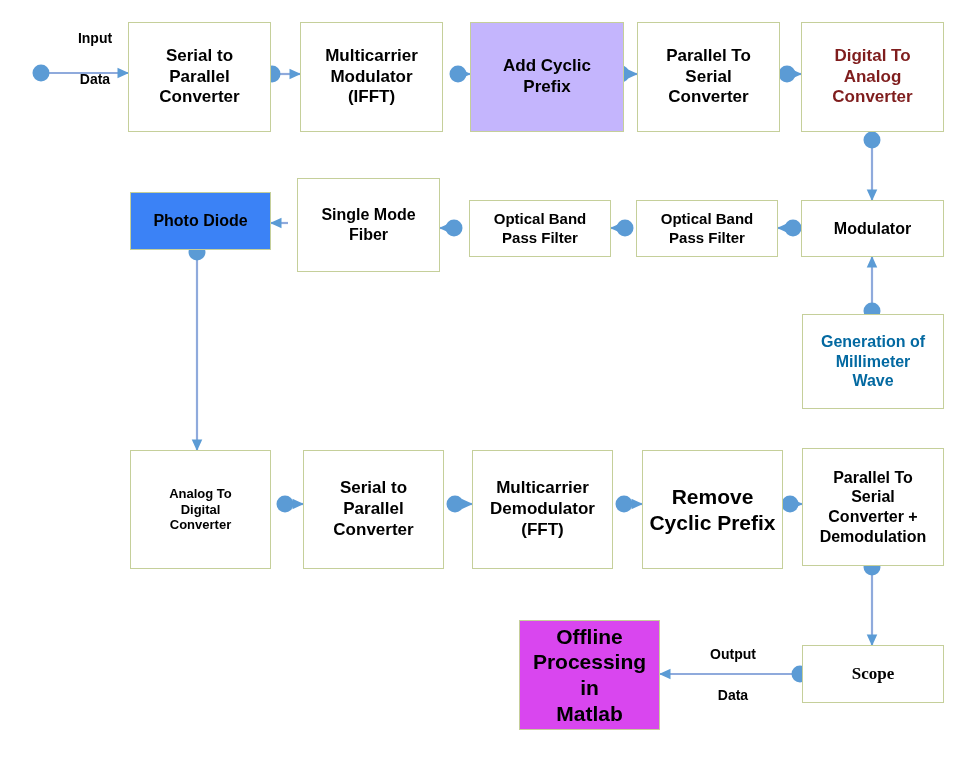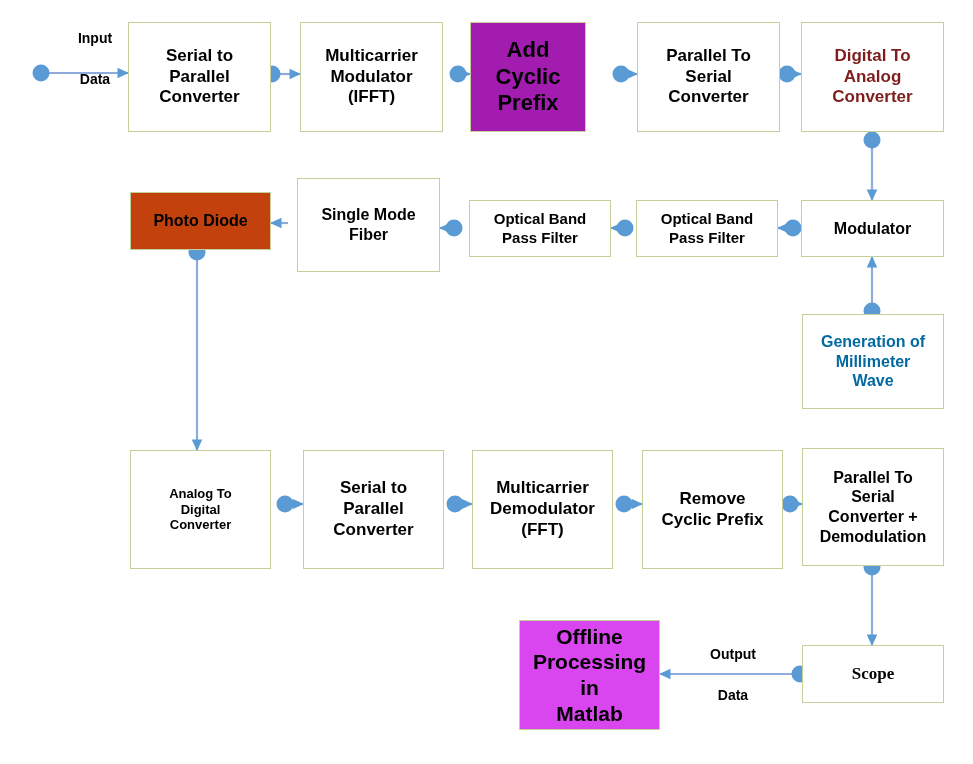--- a/index.html
+++ b/index.html
@@ -104,49 +104,49 @@
       </g>
   </svg>
 
   <div id="node-layer">
       <div class="node" style="left: 128px; top: 22px; width: 143px; height: 110px; font-size: 17px; border-color: rgb(197, 207, 154); background: rgb(255, 255, 255); color: rgb(0, 0, 0);">Serial to
 Parallel
 Converter</div>
       <div class="node" style="left: 300px; top: 22px; width: 143px; height: 110px; font-size: 17px; border-color: rgb(197, 207, 154); background: rgb(255, 255, 255); color: rgb(0, 0, 0);">Multicarrier
 Modulator
 (IFFT)</div>
-      <div class="node" style="left: 470px; top: 22px; width: 116px; height: 110px; font-size: 22px; border-color: rgb(197, 207, 154); background: #a21caf; color: rgb(0, 0, 0);">Add Cyclic
+      <div class="node" style="left: 470px; top: 22px; width: 154px; height: 110px; font-size: 17px; border-color: rgb(197, 207, 154); background: #c4b5fd; color: rgb(0, 0, 0);">Add Cyclic
 Prefix</div>
       <div class="node" style="left: 637px; top: 22px; width: 143px; height: 110px; font-size: 17px; border-color: rgb(197, 207, 154); background: rgb(255, 255, 255); color: rgb(0, 0, 0);">Parallel To
 Serial
 Converter</div>
       <div class="node" style="left: 801px; top: 22px; width: 143px; height: 110px; font-size: 17px; border-color: rgb(197, 207, 154); background: rgb(255, 255, 255); color: #7f1d1d;">Digital To
 Analog
 Converter</div>
       <div class="node" style="left: 801px; top: 200px; width: 143px; height: 57px; font-size: 16px; border-color: rgb(197, 207, 154); background: rgb(255, 255, 255); color: rgb(0, 0, 0);">Modulator</div>
       <div class="node" style="left: 636px; top: 200px; width: 142px; height: 57px; font-size: 15px; border-color: rgb(197, 207, 154); background: rgb(255, 255, 255); color: rgb(0, 0, 0);">Optical Band
 Pass Filter</div>
       <div class="node" style="left: 469px; top: 200px; width: 142px; height: 57px; font-size: 15px; border-color: rgb(197, 207, 154); background: rgb(255, 255, 255); color: rgb(0, 0, 0);">Optical Band
 Pass Filter</div>
       <div class="node" style="left: 297px; top: 178px; width: 143px; height: 94px; font-size: 16px; border-color: rgb(197, 207, 154); background: rgb(255, 255, 255); color: rgb(0, 0, 0);">Single Mode
 Fiber</div>
-      <div class="node" style="left: 130px; top: 192px; width: 141px; height: 58px; font-size: 16px; border-color: rgb(197, 207, 154); background: #c2410c; color: rgb(0, 0, 0);">Photo Diode</div>
+      <div class="node" style="left: 130px; top: 192px; width: 141px; height: 58px; font-size: 16px; border-color: rgb(197, 207, 154); background: #3b82f6; color: rgb(0, 0, 0);">Photo Diode</div>
       <div class="node" style="left: 802px; top: 314px; width: 142px; height: 95px; font-size: 16px; border-color: rgb(197, 207, 154); background: rgb(255, 255, 255); color: #0369a1;">Generation of
 Millimeter
 Wave</div>
       <div class="node" style="left: 130px; top: 450px; width: 141px; height: 119px; font-size: 13px; border-color: rgb(197, 207, 154); background: rgb(255, 255, 255); color: rgb(0, 0, 0);">Analog To
 Digital
 Converter</div>
       <div class="node" style="left: 303px; top: 450px; width: 141px; height: 119px; font-size: 17px; border-color: rgb(197, 207, 154); background: rgb(255, 255, 255); color: rgb(0, 0, 0);">Serial to
 Parallel
 Converter</div>
       <div class="node" style="left: 472px; top: 450px; width: 141px; height: 119px; font-size: 17px; border-color: rgb(197, 207, 154); background: rgb(255, 255, 255); color: rgb(0, 0, 0);">Multicarrier
 Demodulator
 (FFT)</div>
-      <div class="node" style="left: 642px; top: 450px; width: 141px; height: 119px; font-size: 17px; border-color: rgb(197, 207, 154); background: rgb(255, 255, 255); color: rgb(0, 0, 0);">Remove
+      <div class="node" style="left: 642px; top: 450px; width: 141px; height: 119px; font-size: 21px; border-color: rgb(197, 207, 154); background: rgb(255, 255, 255); color: rgb(0, 0, 0);">Remove
 Cyclic Prefix</div>
       <div class="node" style="left: 802px; top: 448px; width: 142px; height: 118px; font-size: 16px; border-color: rgb(197, 207, 154); background: rgb(255, 255, 255); color: rgb(0, 0, 0);">Parallel To
 Serial
 Converter +
 Demodulation</div>
       <div class="node" style="left: 802px; top: 645px; width: 142px; height: 58px; font-size: 17px; border-color: rgb(197, 207, 154); background: rgb(255, 255, 255); color: rgb(0, 0, 0); font-family: Liberation Serif, serif;">Scope</div>
       <div class="node" style="left: 519px; top: 620px; width: 141px; height: 110px; font-size: 21px; border-color: rgb(197, 207, 154); background: #d946ef; color: rgb(0, 0, 0);">Offline
 Processing in
 Matlab</div>
     </div>

